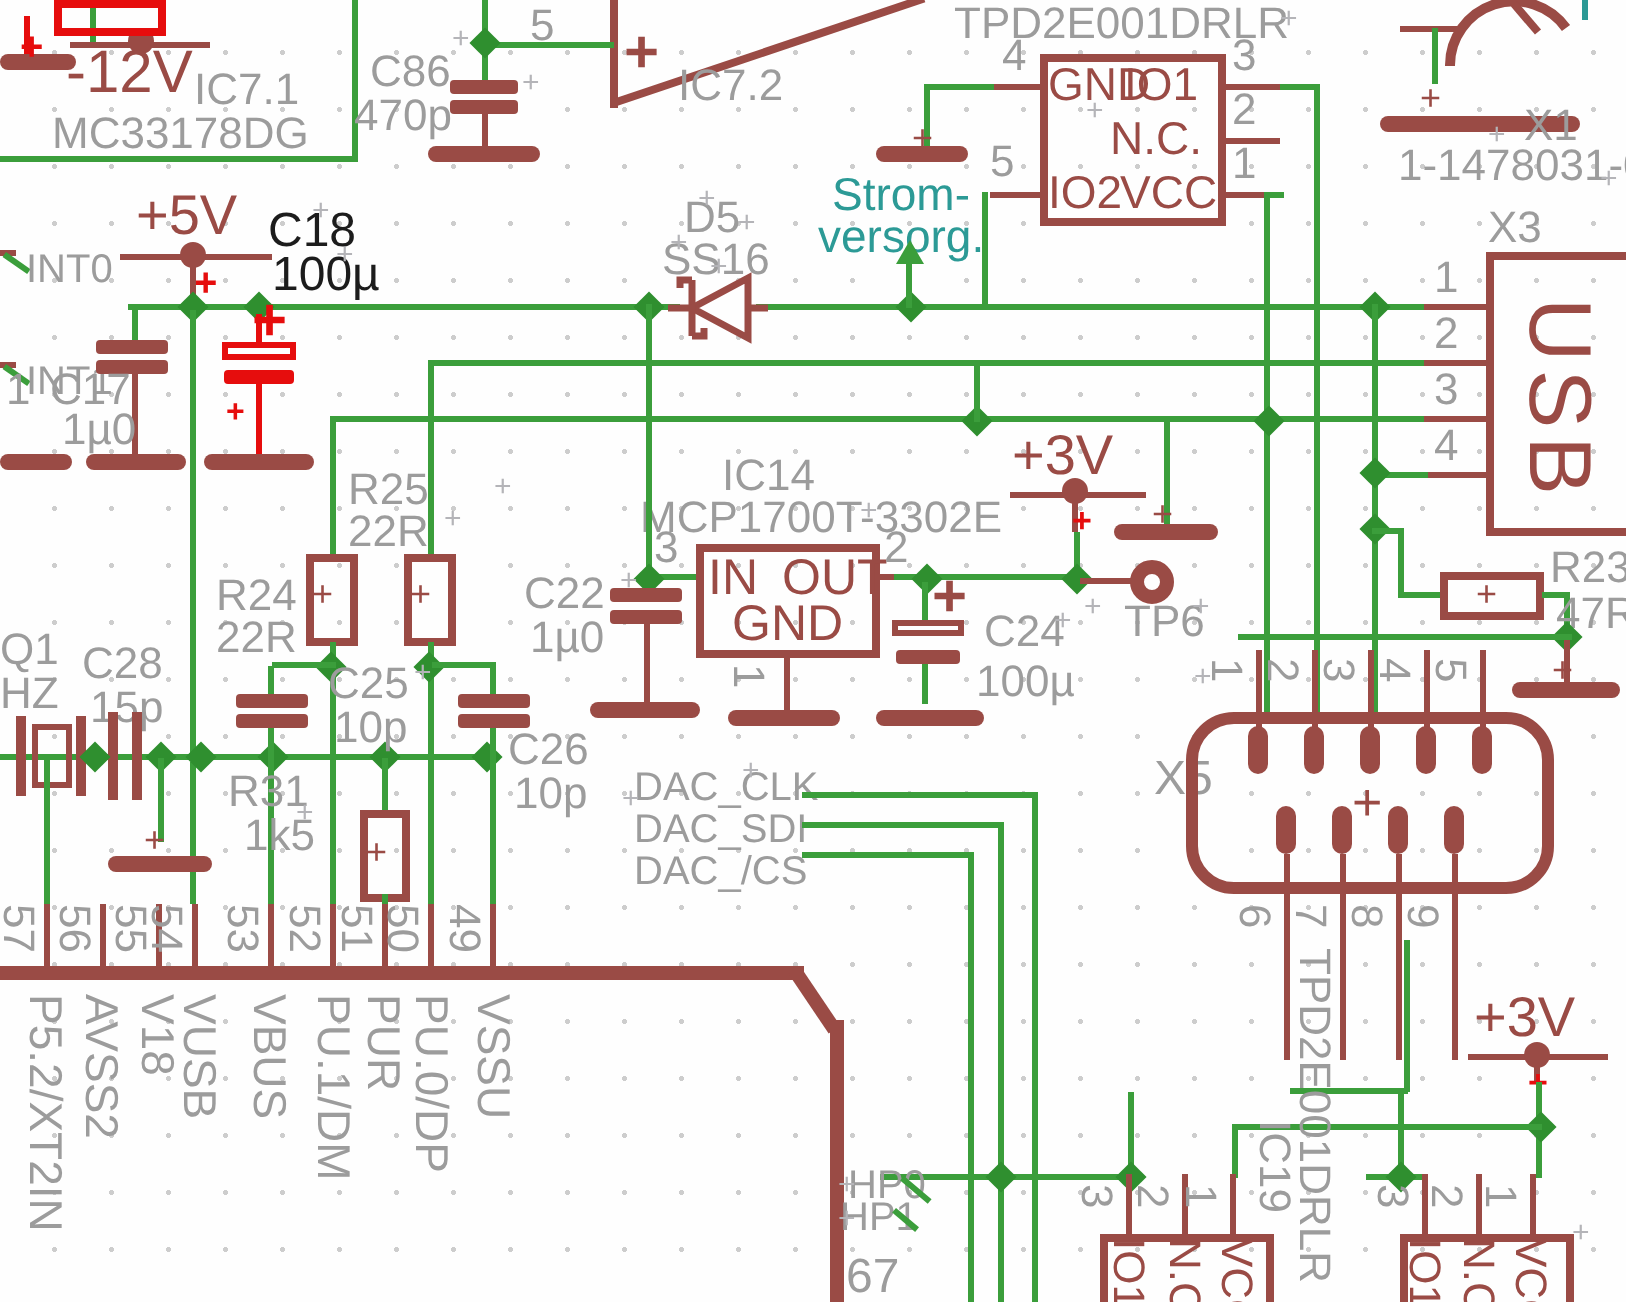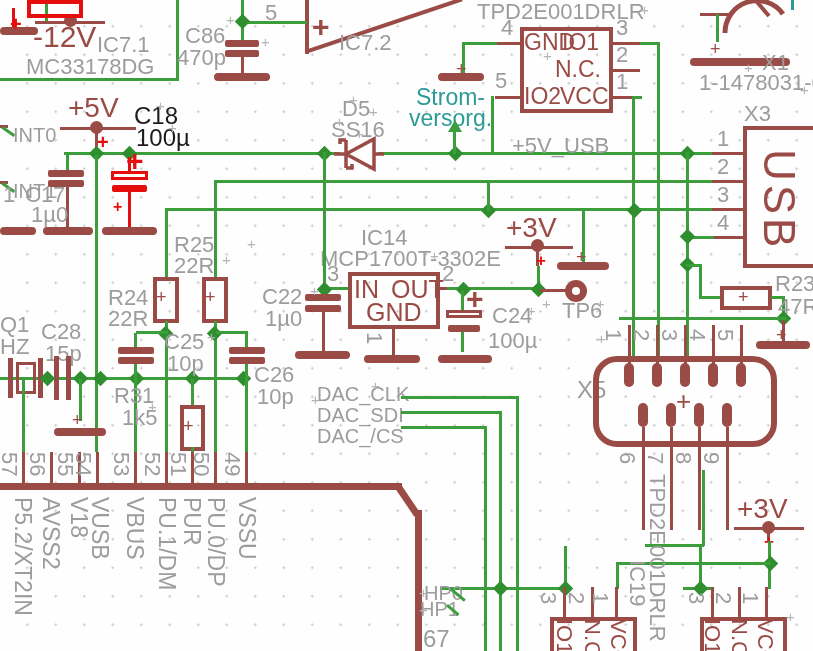--- a/index.html
+++ b/index.html
@@ -187,21 +187,20 @@
   </div>
 
   <div>
     <span class="lbl tl" style="left:416px;top:86px;font-size:23px">Strom-</span>
     <span class="lbl tl" style="left:409px;top:107px;font-size:23px">versorg.</span>
     <div class="arrow" style="left:448px;top:120px"></div>
     <div class="wv" style="left:453px;top:130px;height:24px"></div>
     <span class="cr" style="left:349px;top:92px"></span>
     <span class="cr" style="left:335px;top:114px"></span>
   </div>
-  <span class="lbl gray" style="left:512px;top:135px;font-size:22px">+5V_USB</span>
 
   <div>
     <span class="lbl gray" style="left:744px;top:103px;font-size:22px">X3</span>
     <div class="sv" style="left:743px;top:126px;height:142px;width:4px"></div>
     <div class="s" style="left:743px;top:126px;width:70px;height:4px"></div>
     <div class="s" style="left:743px;top:264px;width:70px;height:4px"></div>
     <div class="s" style="left:712px;top:152px;width:31px"></div>
     <div class="s" style="left:712px;top:180px;width:31px"></div>
     <div class="s" style="left:712px;top:208px;width:31px"></div>
     <div class="s" style="left:712px;top:236px;width:31px"></div>

